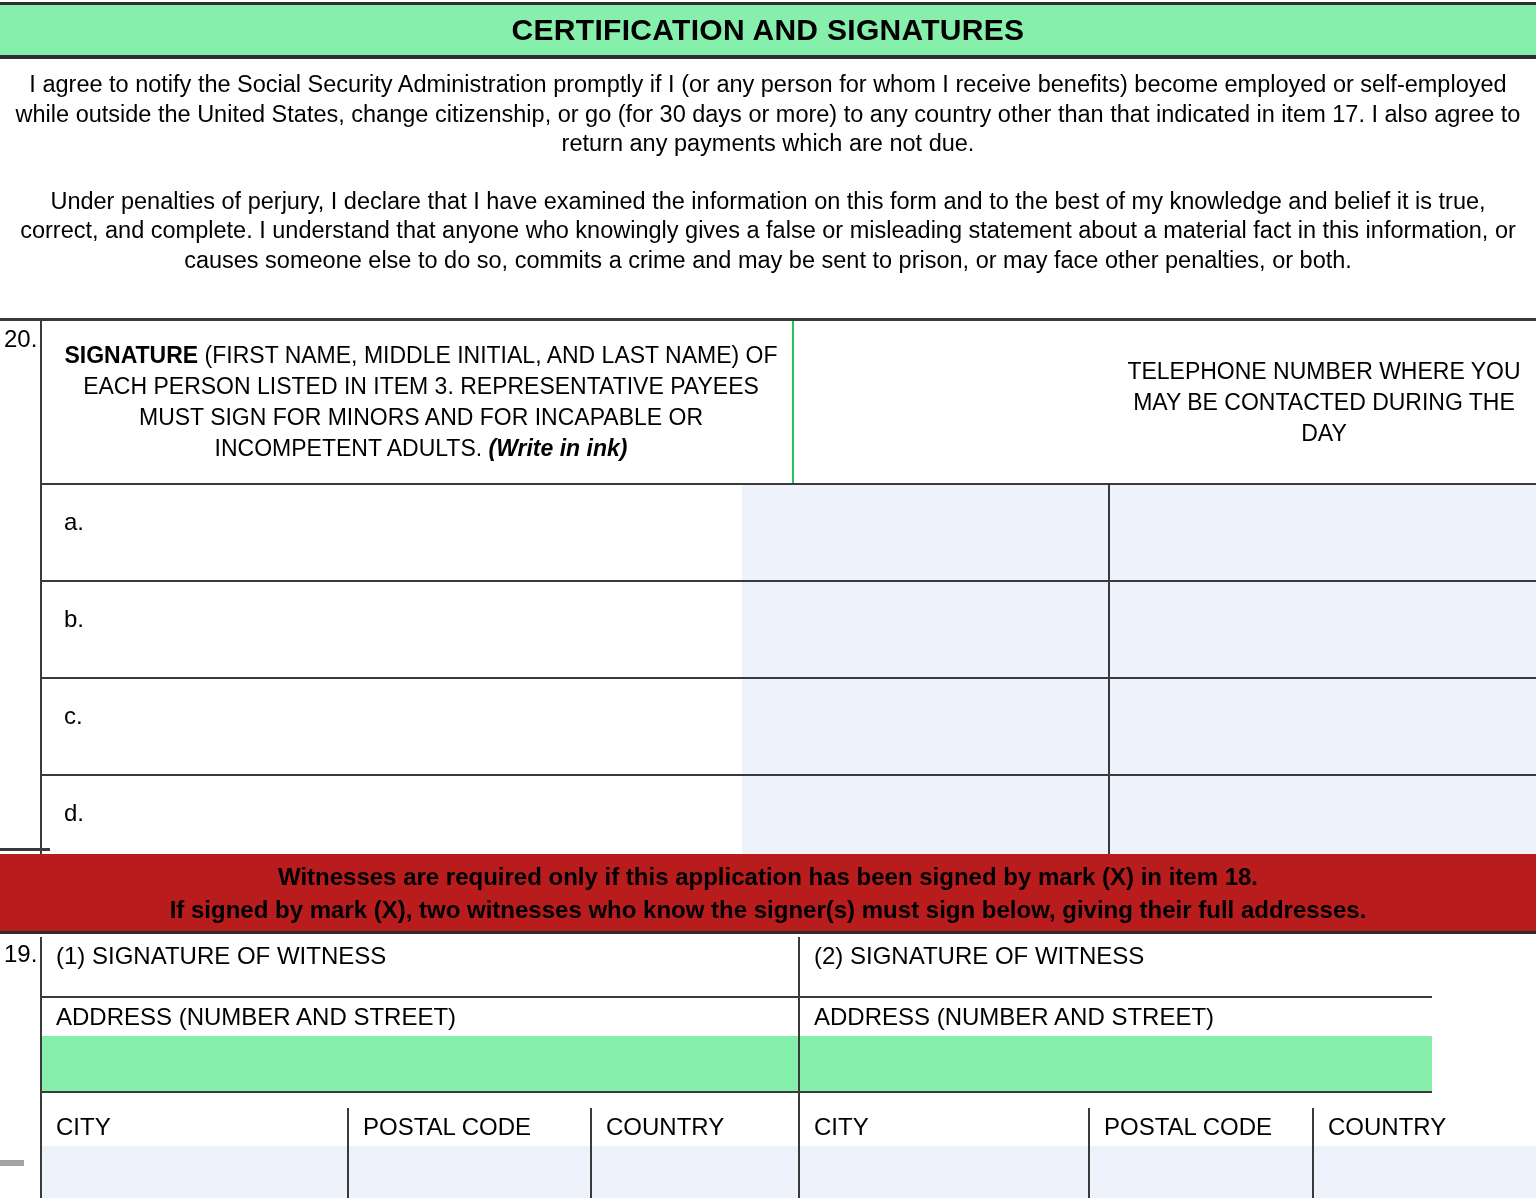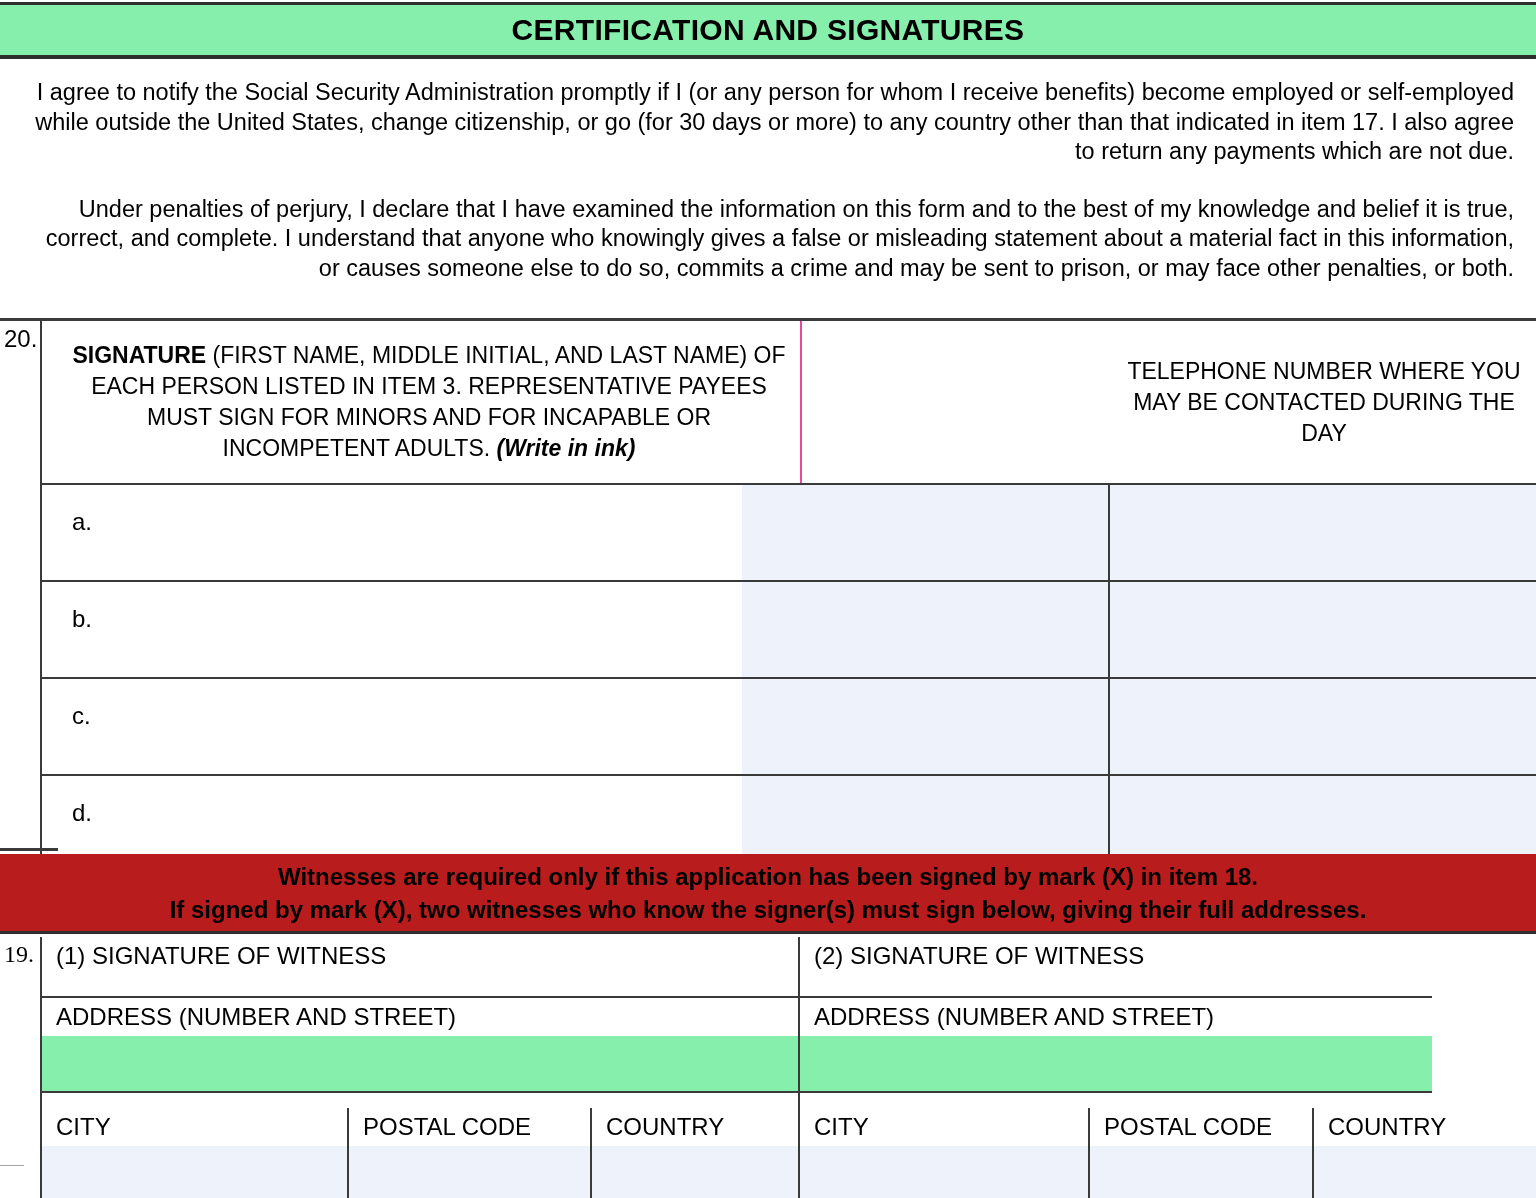--- a/index.html
+++ b/index.html
@@ -48,22 +48,22 @@
   
   .cert-block {
     position: absolute;
     left: 14px;
     top: 70px;
     width: 1508px;
   }
   .cert-para {
     font-size: 23.5px;
     line-height: 29.5px;
-    margin: 8px;
-    text-align: right;
+    margin: 0;
+    text-align: center;
   }
   .cert-para.second {
     margin-top: 28px;
   }
 
   
   .sig-table {
     position: absolute;
     left: 0;
     top: 318px;
@@ -101,24 +101,24 @@
     position: absolute;
     left: 0;
     top: 0;
     width: 1496px;
     height: 164px;
     box-sizing: border-box;
     border-bottom: 2px solid #3a3a3a;
   }
   .cell-sig {
     position: absolute;
-    left: 16px;
+    left: 8px;
     width: 744px;
     box-sizing: border-box;
-    border-right: 2px solid #ec4899;
+    border-right: 2px solid #22c55e;
   }
   .cell-date {
     position: absolute;
     left: 700px;
     width: 368px;
     box-sizing: border-box;
     border-right: 2px solid #3a3a3a;
   }
   .cell-tel {
     position: absolute;
@@ -212,22 +212,21 @@
     height: 261px;
     box-sizing: border-box;
   }
   .wit-numcol {
     position: absolute;
     left: 0;
     top: 0;
     width: 24px;
     height: 229px;
     box-sizing: border-box;
-    border-bottom: 1px solid #a3a3a3;
-    font-family: Liberation Serif, serif;
+    border-bottom: 6px solid #a3a3a3;
   }
   .wit-numcol .num {
     position: absolute;
     left: 4px;
     top: 4px;
     font-size: 24px;
     line-height: 26px;
   }
   .wit-half {
     position: absolute;

